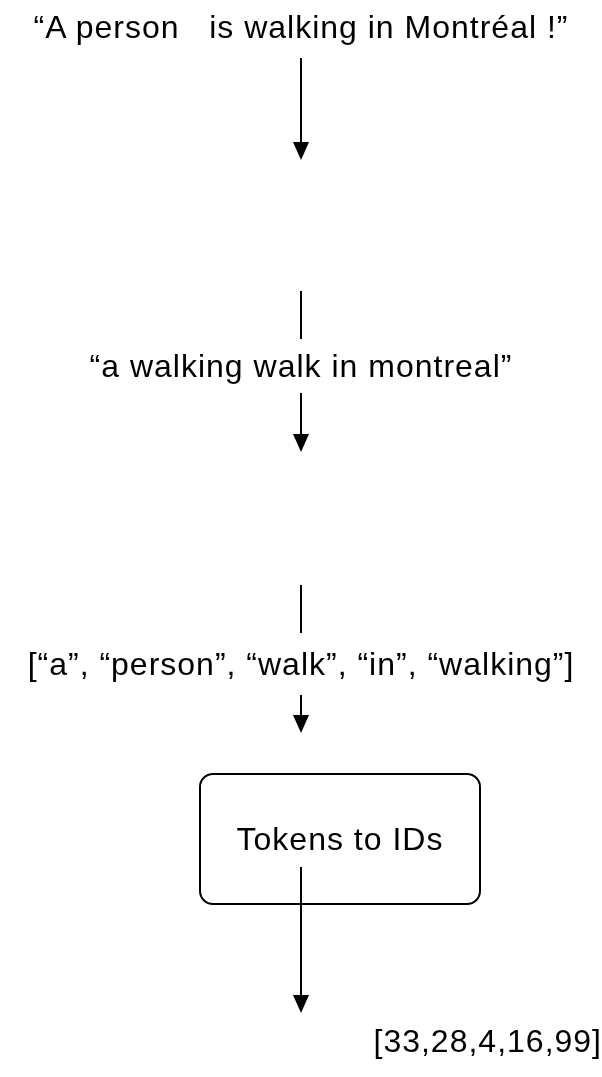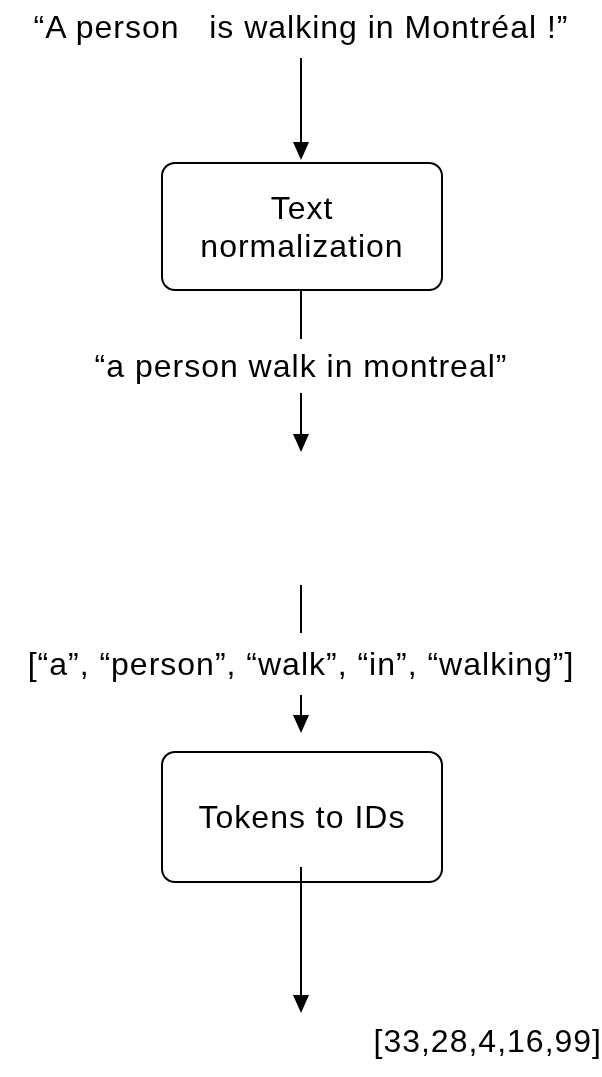--- a/index.html
+++ b/index.html
@@ -72,44 +72,41 @@
 
 <div class="canvas">
 
   <div class="txt pre" style="top:8px;">“A person   is walking in Montréal !”</div>
 
   <div class="arrow" style="top:58px;height:102px;">
     <div class="shaft"></div>
     <div class="head"></div>
   </div>
 
-  <div class="stage-box" style="top:162px;height:129px;">
-    <span class="stage-label wrap">Text normalization</span>
-  </div>
 
   <div class="vline" style="top:291px;height:48px;"></div>
 
-  <div class="txt" style="top:347px;">“a person walk in montreal”</div>
+  <div class="txt" style="top:347px;">“a walking walk in montreal”</div>
 
   <div class="arrow" style="top:393px;height:59px;">
     <div class="shaft"></div>
     <div class="head"></div>
   </div>
 
 
   <div class="vline" style="top:585px;height:48px;"></div>
 
   <div class="txt" style="top:645px;">[“a”, “person”, “walk”, “in”, “walking”]</div>
 
   <div class="arrow" style="top:695px;height:38px;">
     <div class="shaft"></div>
     <div class="head"></div>
   </div>
 
-  <div class="stage-box" style="top:751px;height:132px;">
+  <div class="stage-box" style="top:773px;height:132px;margin-left:38px;">
     <span class="stage-label">Tokens to IDs</span>
   </div>
 
   <div class="arrow" style="top:867px;height:146px;">
     <div class="shaft"></div>
     <div class="head"></div>
   </div>
 
   <div class="txt" style="top:1022px;text-align:right;">[33,28,4,16,99]</div>
 

